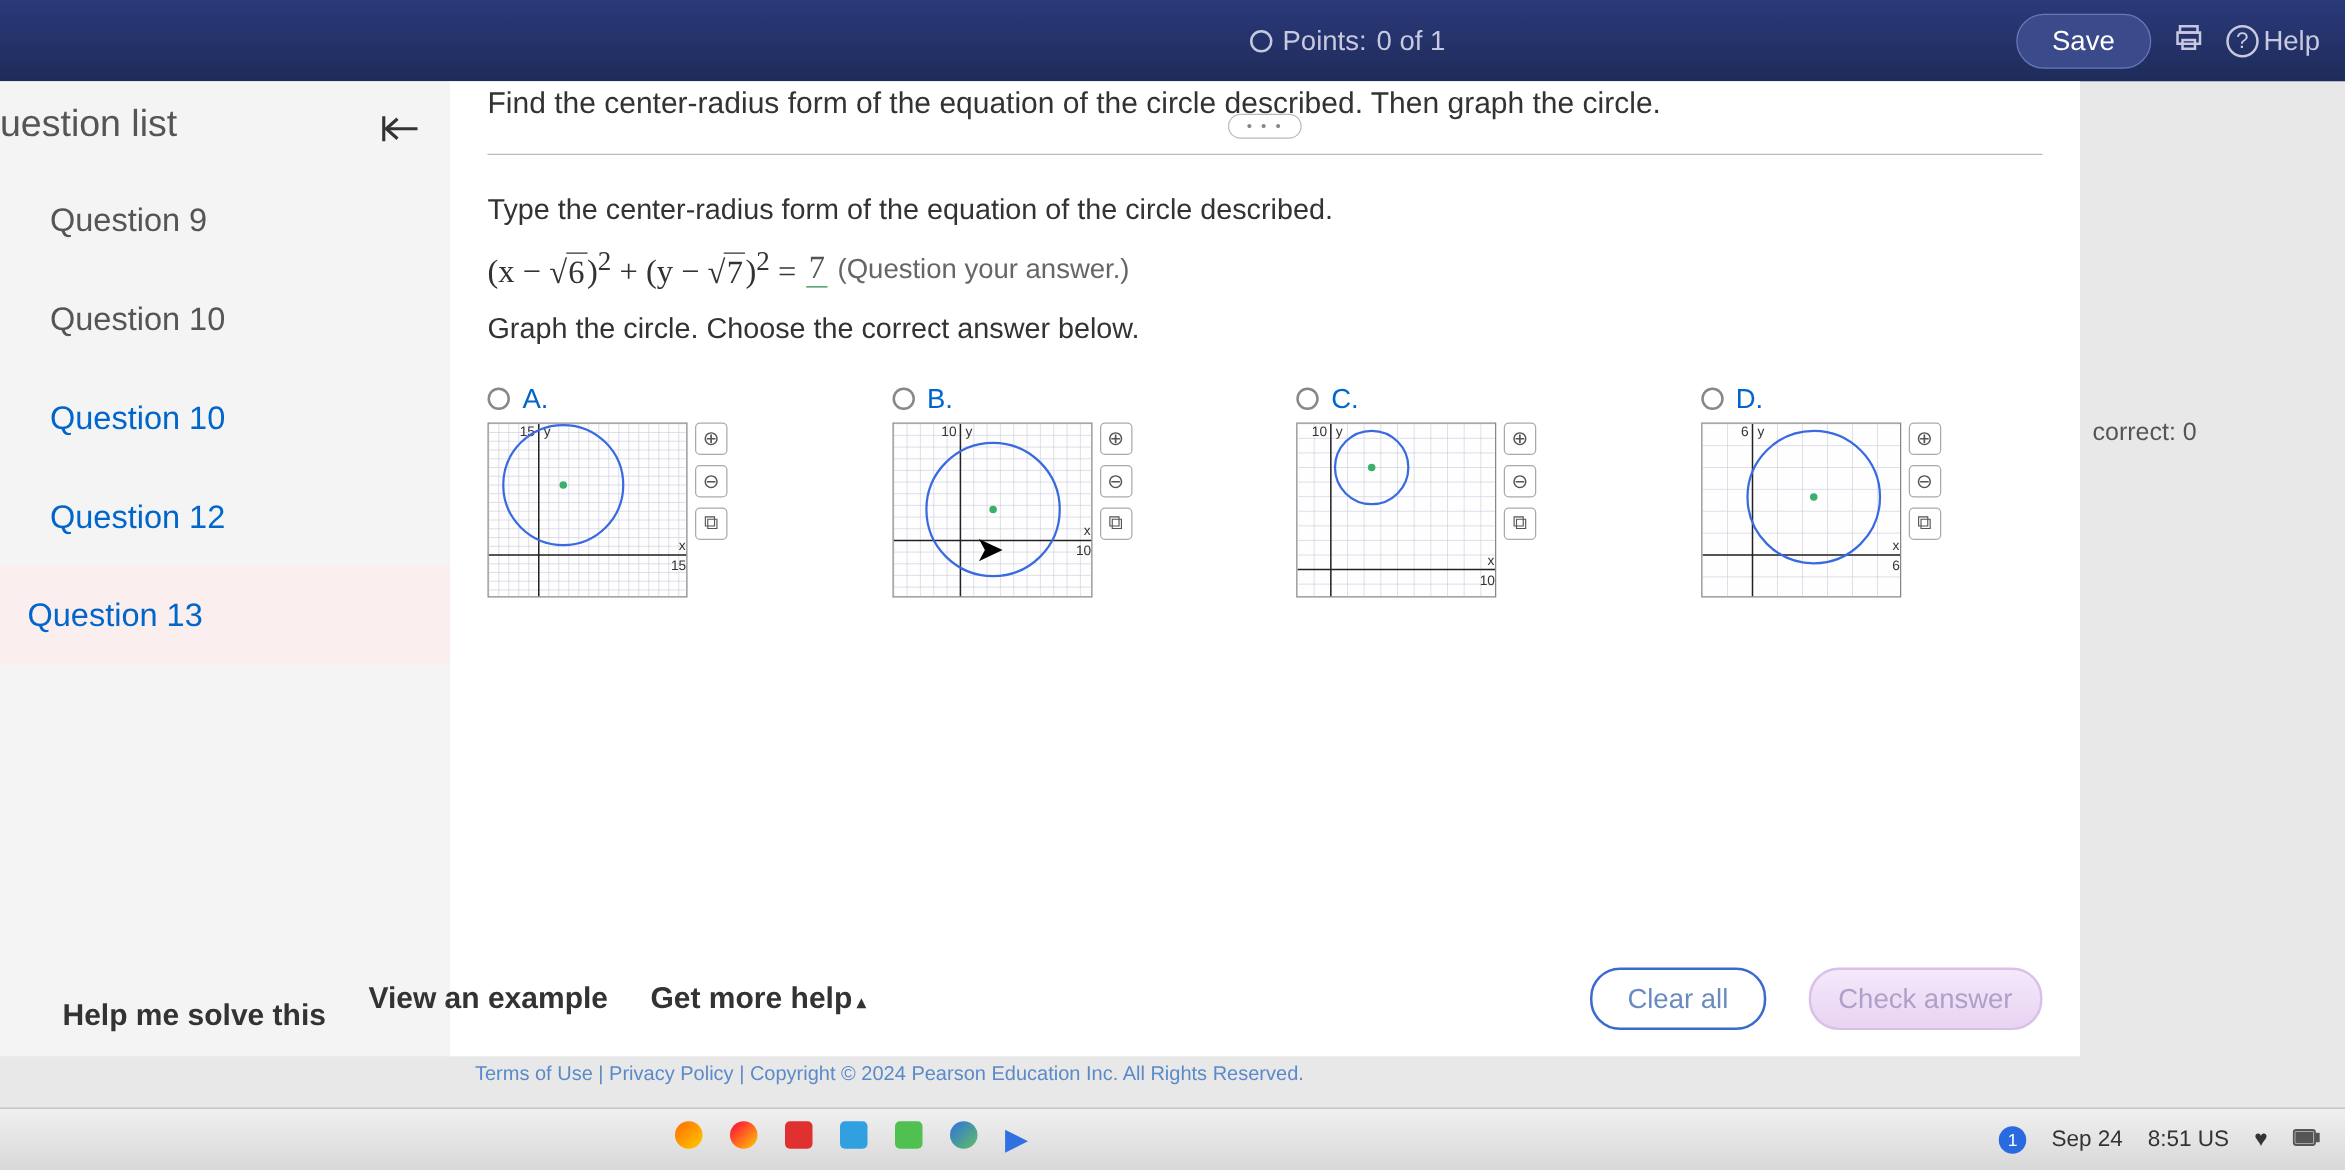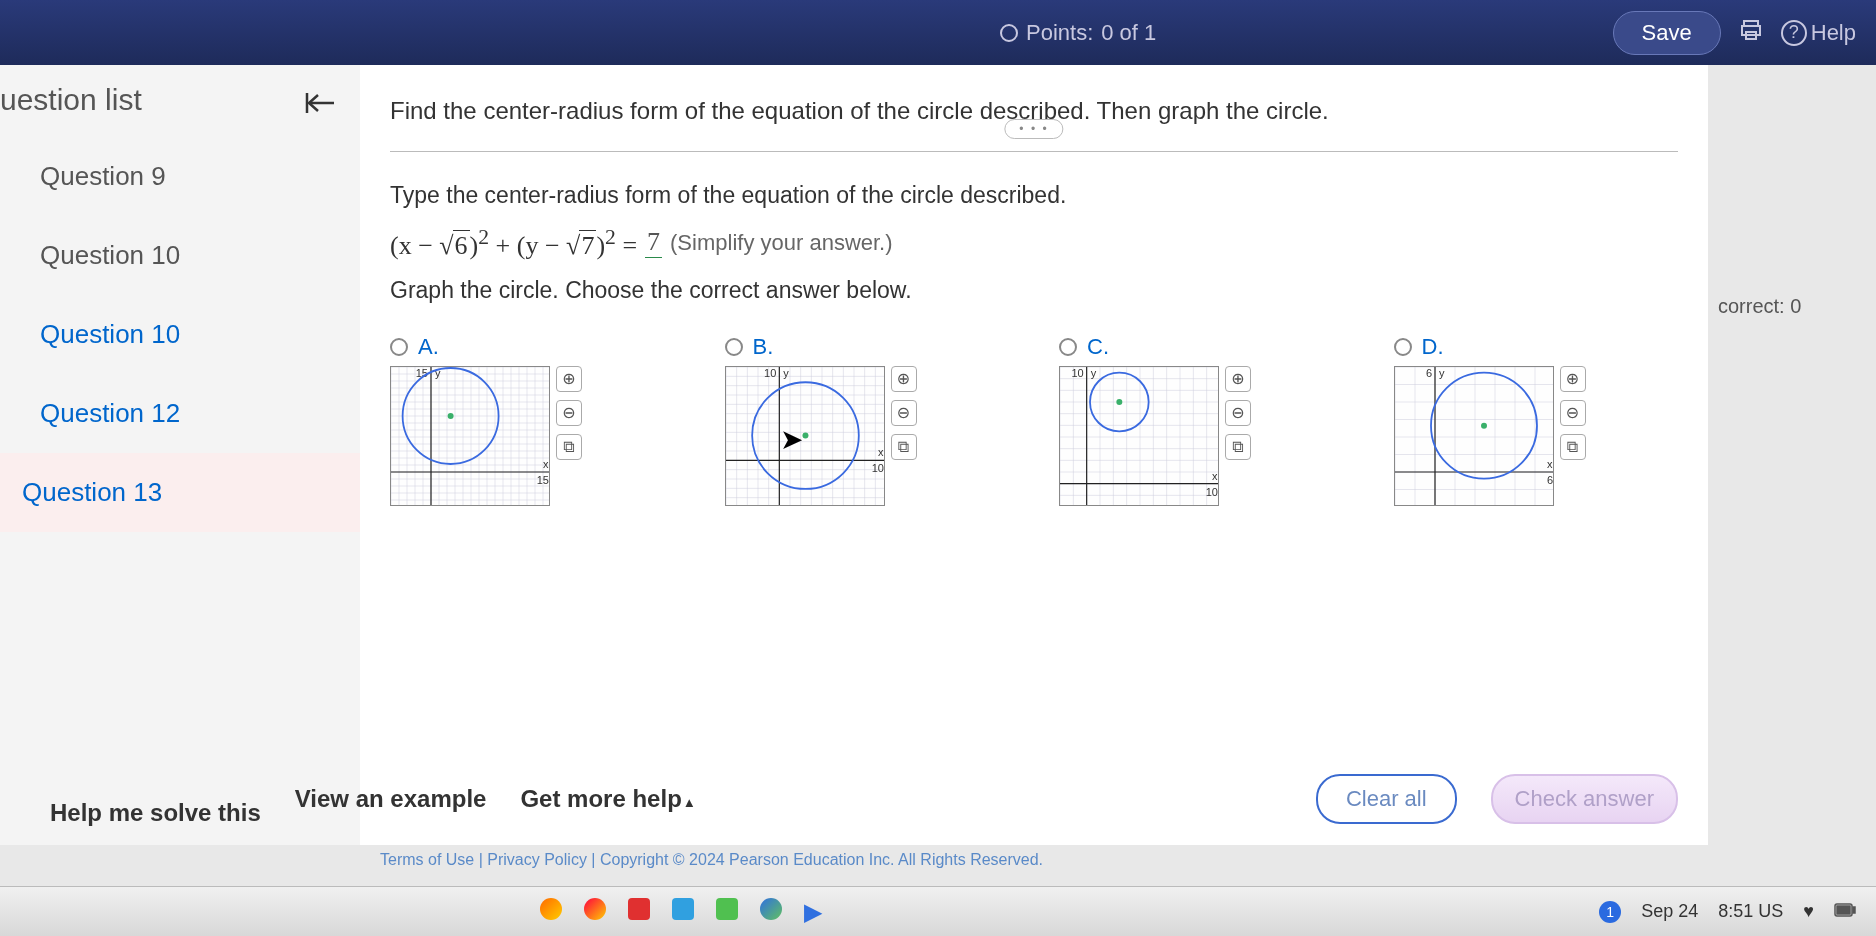--- a/index.html
+++ b/index.html
@@ -47,21 +47,21 @@
     color: #555;
     cursor: pointer;
     background:#f4f4f4;
   }
   .q-item.linked { color: #0066cc; }
   .q-item.pink { background:#fbeeee; color:#0066cc;padding-left:22px;}
   
   .content {
     flex: 1;
     background: #fff;
-    padding: 28px 30px 10px 30px;
+    padding: 0 30px 10px 30px;
     position: relative;
     display:flex;
     flex-direction:column;
   }
   .prompt { font-size: 24px; color: #333; line-height: 1.5; }
   .math { font-family: 'Times New Roman', serif; font-size: 24px; }
   .sqrt { border-top: 1.5px solid #333; padding: 0 2px; }
   .radical::before { content:"√"; margin-right:-1px;}
   .divider { margin: 22px 0 14px 0; border: none; border-top: 1px solid #bbb; position:relative;}
   .divider-pill {
@@ -107,25 +107,26 @@
     border: 2px solid #d8c0e8;
     background: linear-gradient(180deg,#f4e8fa,#e8d4f2);
     color: #b0a0c8;
     border-radius: 24px;
     padding: 10px 22px;
     font-size: 22px;
     cursor: default;
   }
   
   .right-panel {
-    width: 168px;
+    width: 212px;
     background: #e8e8e8;
     padding: 230px 10px 10px 10px;
     font-size: 20px;
     color: #555;
+    margin-top: 40px;
   }
   
   .footer-links { font-size: 16px; color: #5a8ac8; padding: 6px 0 6px 380px; }
   .footer-links span { cursor:pointer; }
   
   .taskbar {
     position: absolute;
     bottom: 0; left: 0; right: 0;
     height: 50px;
     background: linear-gradient(180deg,#f0f0f0,#d8d8d8);
@@ -197,21 +198,21 @@
       <span class="divider-pill">• • •</span>
     </div>
 
     <div class="sub-prompt">Type the center-radius form of the equation of the circle described.</div>
 
     <div class="eq-row">
       <span class="eq-math">
         (x − <span class="radical"><span class="sqrt">6</span></span>)<sup>2</sup> + (y − <span class="radical"><span class="sqrt">7</span></span>)<sup>2</sup> =
       </span>
       <span class="eq-math eq-val">7</span>
-      <span class="hint">(Simplify your answer.)</span>
+      <span class="hint">(Question your answer.)</span>
     </div>
 
     <div class="sub-prompt">Graph the circle. Choose the correct answer below.</div>
 
     <div class="choice-row">
 
     <div class="choice">
           <div class="choice-label">
             <span class="radio"></span>
             <span>A.</span>

